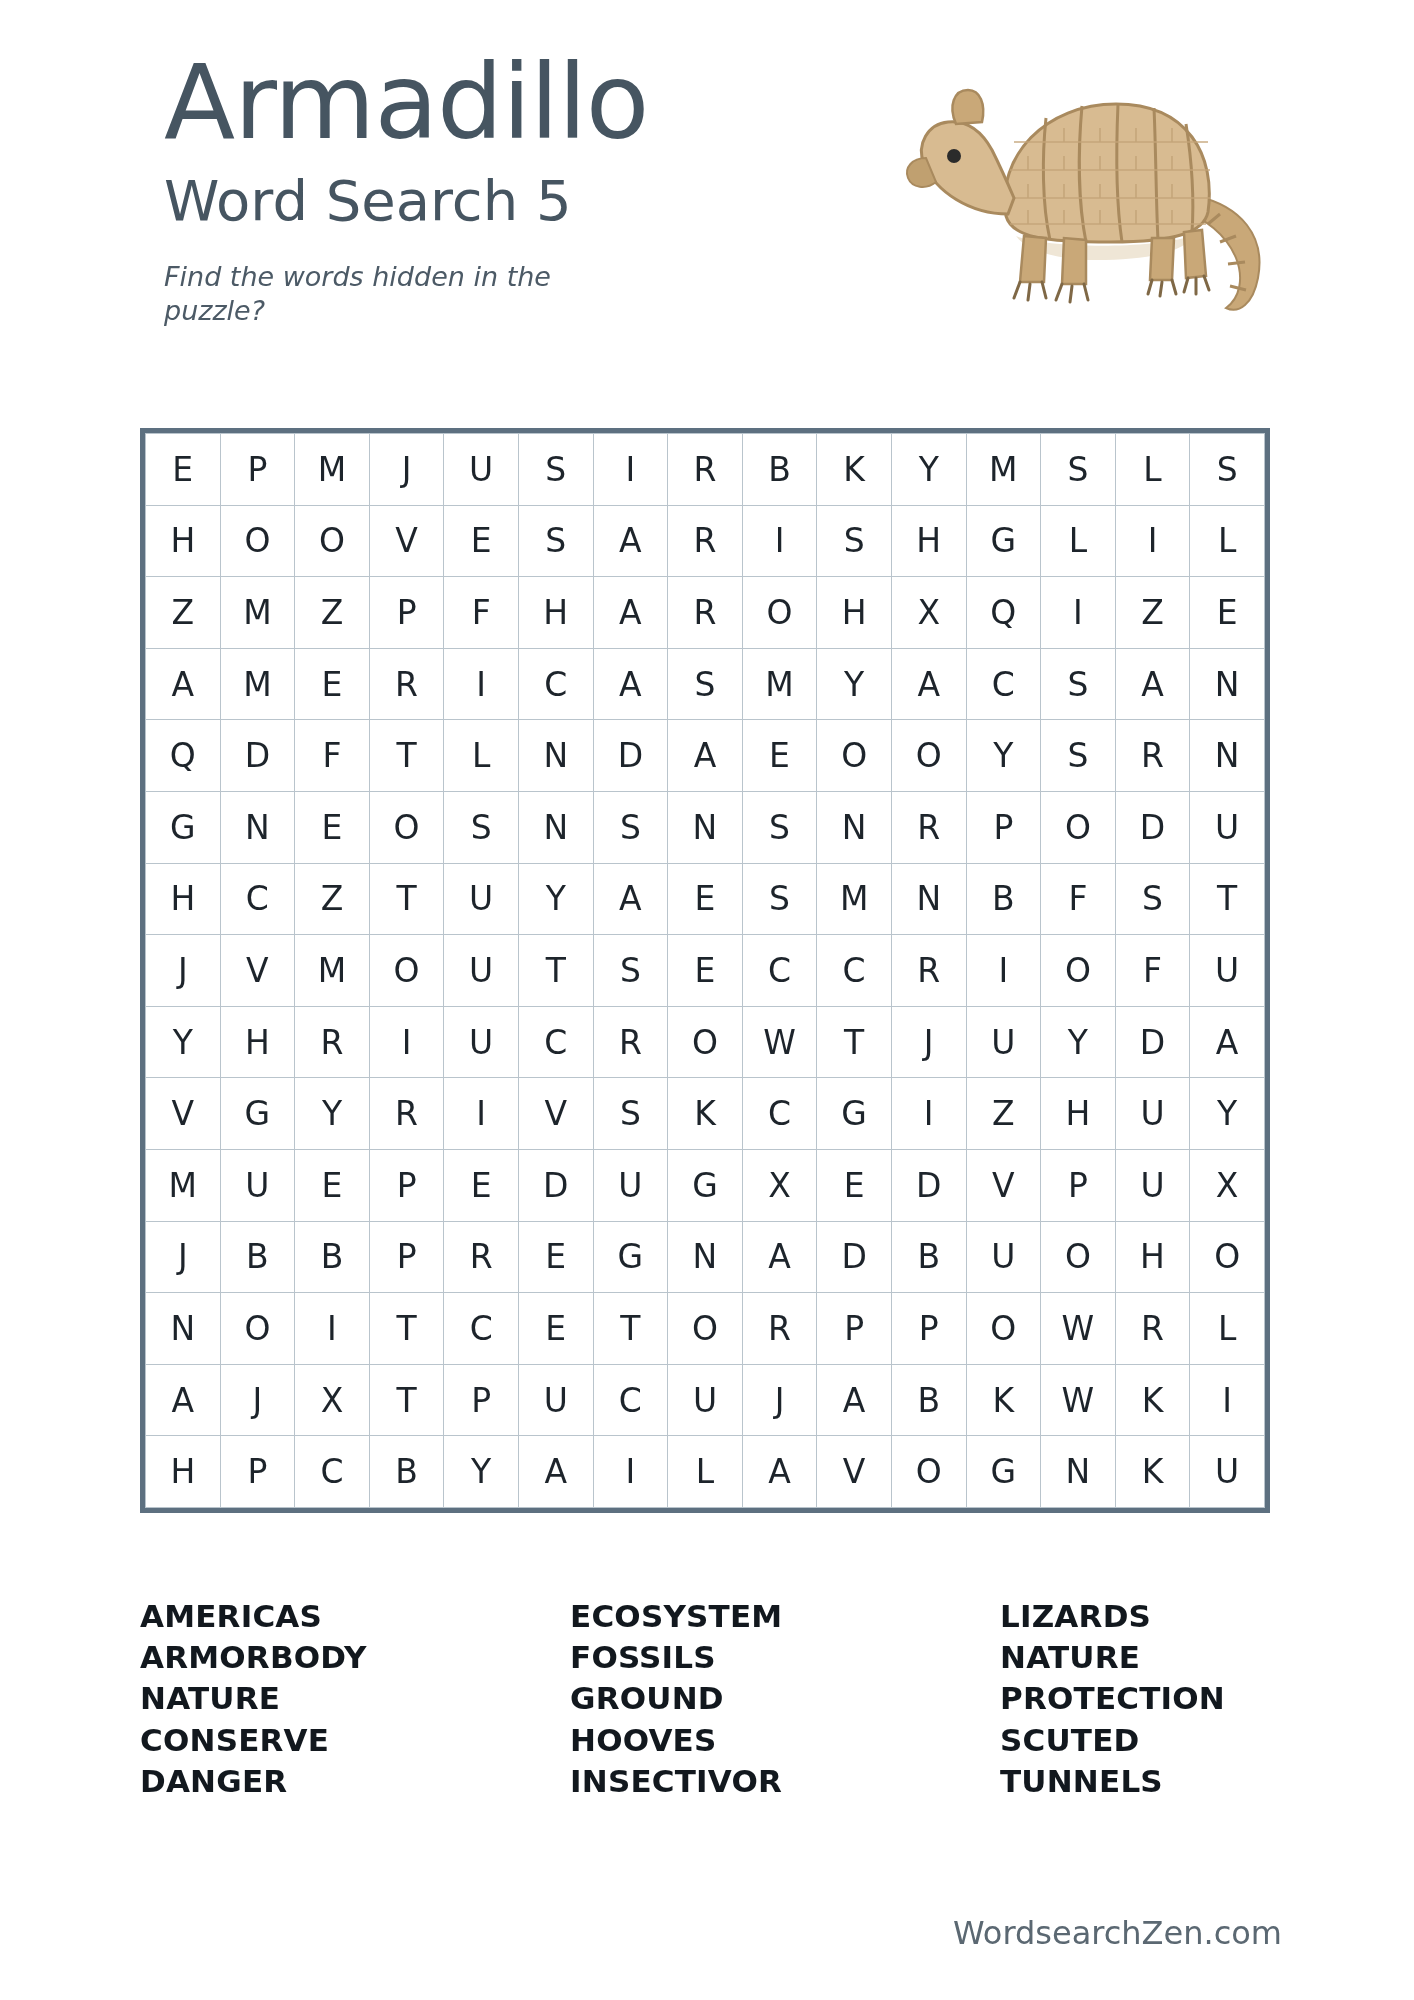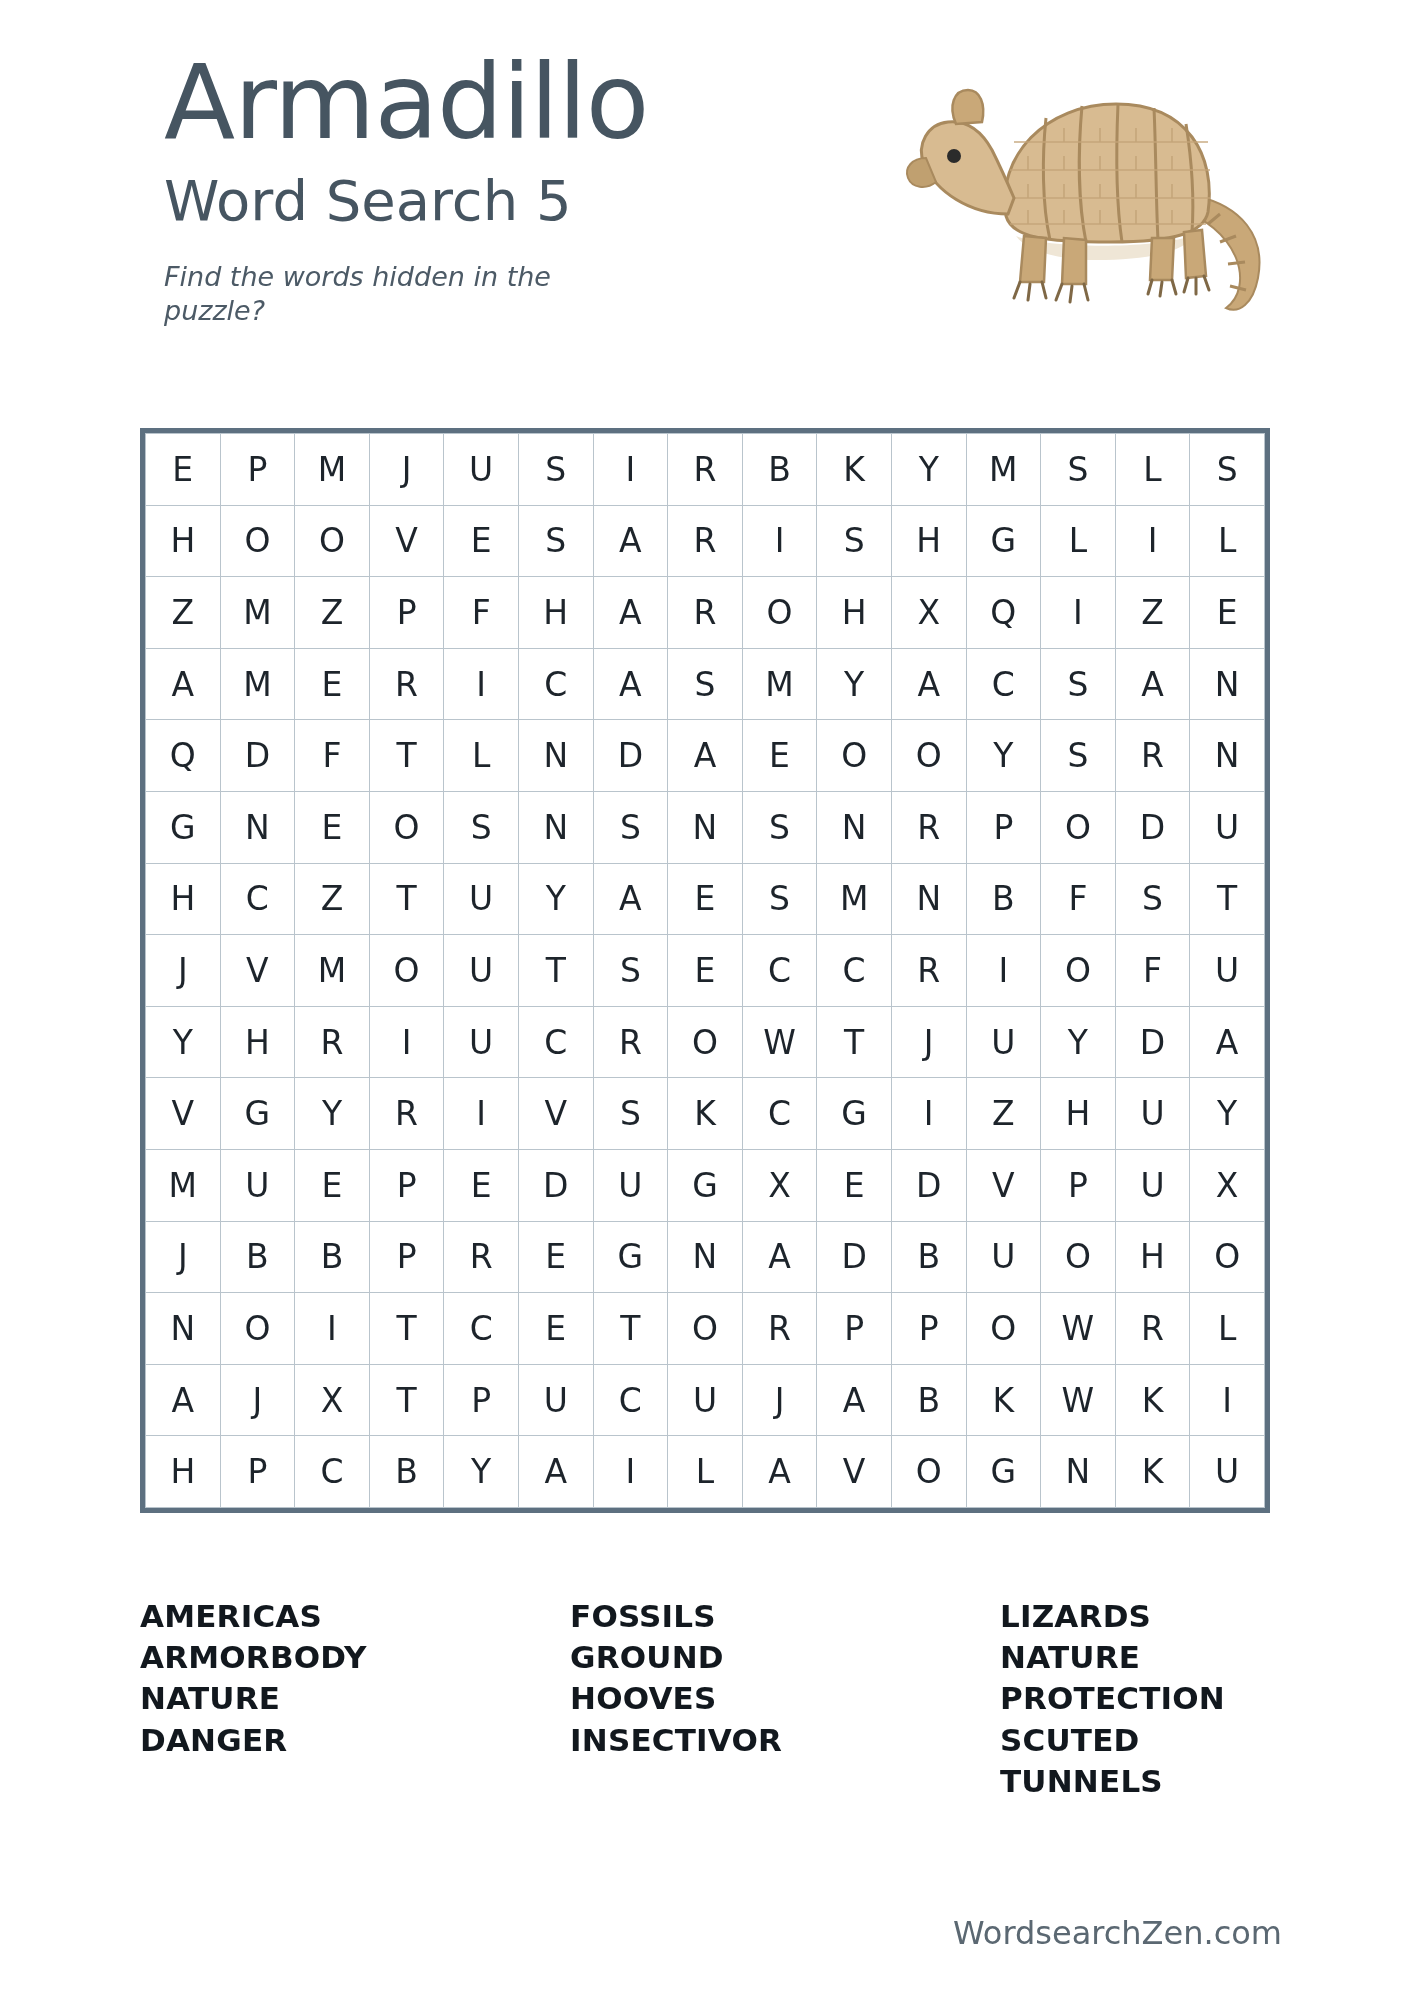--- a/index.html
+++ b/index.html
@@ -445,23 +445,25 @@
         </tr>
       </tbody>
     </table>
   </div>
 
   <div class="wordlist">
     <div class="wordcol">
       <div class="word">AMERICAS</div>
       <div class="word">ARMORBODY</div>
       <div class="word">NATURE</div>
+      <div class="word">CONSERVE</div>
       <div class="word">DANGER</div>
     </div>
     <div class="wordcol">
+      <div class="word">ECOSYSTEM</div>
       <div class="word">FOSSILS</div>
       <div class="word">GROUND</div>
       <div class="word">HOOVES</div>
       <div class="word">INSECTIVOR</div>
     </div>
     <div class="wordcol">
       <div class="word">LIZARDS</div>
       <div class="word">NATURE</div>
       <div class="word">PROTECTION</div>
       <div class="word">SCUTED</div>

